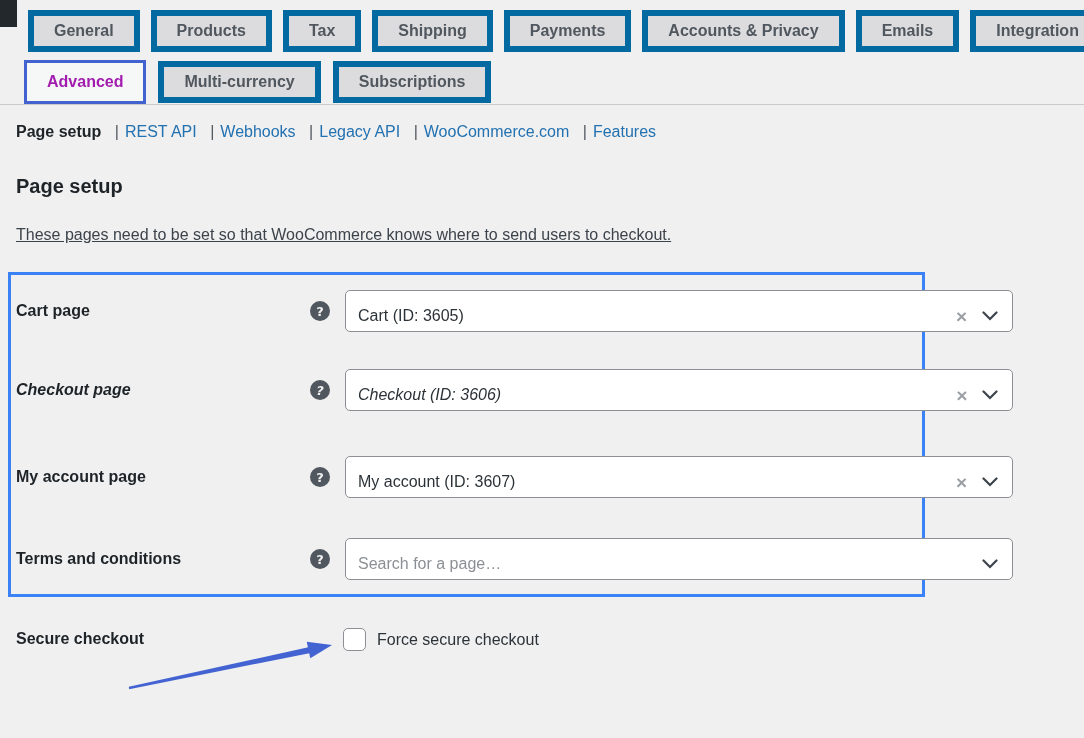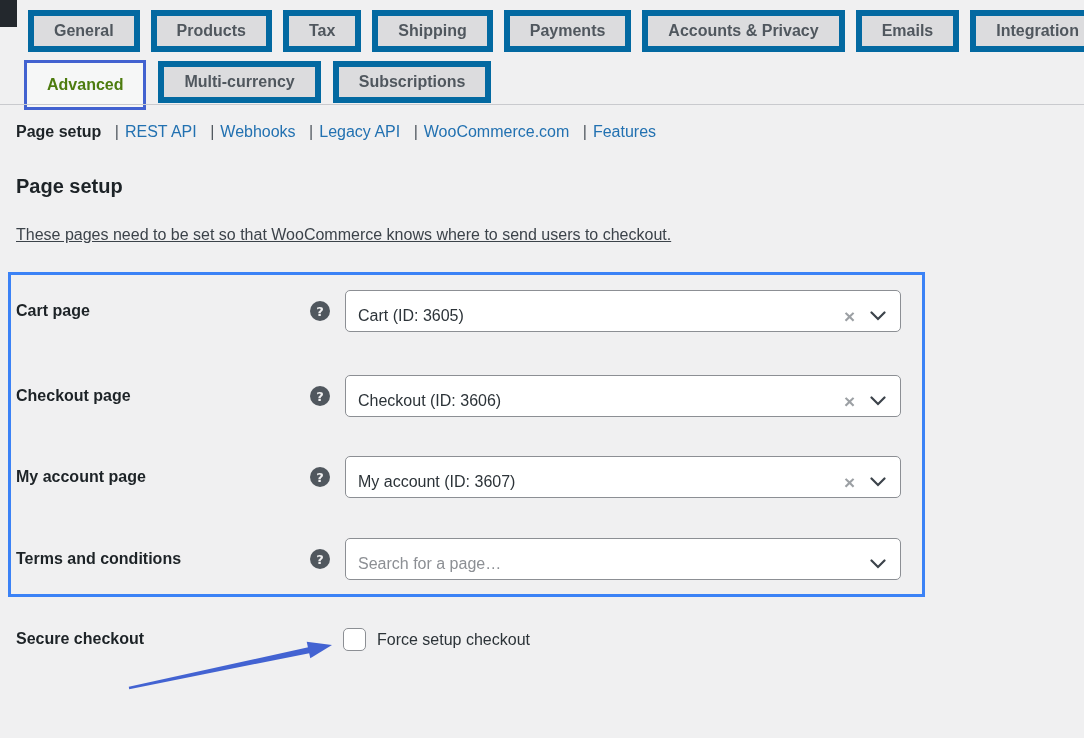--- a/index.html
+++ b/index.html
@@ -14,22 +14,22 @@
 
   
   .tabs-row1 { position:absolute; left:28px; top:10px; display:flex; gap:11px; }
   .tabs-row2 { position:absolute; left:24px; top:61px; display:flex; gap:12px; align-items:stretch; }
   .tab {
     background:#dcdcde; border:6px solid #0369a1; color:#50575e;
     font-size:16px; font-weight:600; padding:10px 20px; height:42px;
     display:flex; align-items:center; white-space:nowrap; cursor:pointer;
   }
   .tab.active {
-    background:#f6f7f7; border:3px solid #4262d0; color:#4d7c0f;
-    font-weight:700; padding:22px 20px; height:44px; margin-top:-1px;
+    background:#f6f7f7; border:3px solid #4262d0; color:#a21caf;
+    font-weight:700; padding:16px 20px; height:44px; margin-top:-1px;
   }
   .tabs-divider { position:absolute; left:0; top:104px; width:1084px; height:1px; background:#c9cace; }
 
   
   .subnav { position:absolute; left:16px; top:122px; font-size:16px; line-height:20px;text-align:center; }
   .subnav .current { font-weight:700; color:#1d2327; }
   .subnav .sep { color:#50575e; margin:0 6px 0 9px; }
   .subnav a { color:#2271b1; text-decoration:none; cursor:pointer; }
 
   .section-title { position:absolute; left:16px; top:175px; font-size:20px; line-height:23px; font-weight:700; color:#1d2327; }
@@ -45,21 +45,21 @@
     position:absolute; left:5px; top:0; height:42px; display:flex; align-items:center;
     font-size:16px; font-weight:700; color:#1d2327; white-space:nowrap;
   }
   .help-icon {
     position:absolute; left:299px; top:11px; width:20px; height:20px; border-radius:50%;
     background:#50575e; color:#f0f0f1; font-size:13px; font-weight:700;
     display:flex; align-items:center; justify-content:center; cursor:pointer;
     font-family:"DejaVu Sans", sans-serif;
   }
   .control {
-    position:absolute; left:334px; top:0; width:556px; height:42px;
+    position:absolute; left:334px; top:0; width:668px; height:42px;
     background:#ffffff; border:1px solid #8c8f94; border-radius:5px;
     display:flex; align-items:center; padding:10px 14px 0 12px; cursor:pointer;
   }
   .control .value { flex:1; font-size:16px; color:#2c3338; }
   .control input {
     flex:1; border:none; outline:none; font-size:16px; color:#2c3338;
     font-family:"Liberation Sans", sans-serif; background:transparent;
   }
   .control input::placeholder { color:#8c8f94; opacity:1; }
   .clear-x { color:#9ca0a4; font-size:19px; font-weight:600; margin-right:15px; line-height:1; cursor:pointer; }
@@ -121,21 +121,21 @@
       <span class="help-icon">?</span>
       <div class="control">
         <span class="value">Cart (ID: 3605)</span>
         <span class="clear-x">×</span>
         <svg width="16" height="10" viewBox="0 0 16 10">
             <path d="M1.5 1.5 L8 8 L14.5 1.5" stroke="#3c434a" stroke-width="2.2" fill="none" stroke-linecap="round"></path>
           </svg>
       </div>
     </div>
 
-    <div class="form-row" style="top:100px;">
+    <div class="form-row" style="top:94px;font-style:italic;">
       <span class="row-label">Checkout page</span>
       <span class="help-icon">?</span>
       <div class="control">
         <span class="value">Checkout (ID: 3606)</span>
         <span class="clear-x">×</span>
         <svg width="16" height="10" viewBox="0 0 16 10">
             <path d="M1.5 1.5 L8 8 L14.5 1.5" stroke="#3c434a" stroke-width="2.2" fill="none" stroke-linecap="round"></path>
           </svg>
       </div>
     </div>
@@ -160,20 +160,20 @@
         <svg width="16" height="10" viewBox="0 0 16 10">
             <path d="M1.5 1.5 L8 8 L14.5 1.5" stroke="#3c434a" stroke-width="2.2" fill="none" stroke-linecap="round"></path>
           </svg>
       </div>
     </div>
 
   </div>
 
   <span class="secure-label">Secure checkout</span>
   <div class="checkbox"></div>
-  <span class="checkbox-label">Force setup checkout</span>
+  <span class="checkbox-label">Force secure checkout</span>
 
   <svg class="arrow-svg" width="250" height="70" viewBox="0 0 250 70">
     <polygon points="28.8,56.8 209.4,17.1 210.6,22.9 29.2,59.2" fill="#4363d2"></polygon>
     <polygon points="232,15 210.3,28.3 206.7,11.7" fill="#4363d2"></polygon>
   </svg>
 
 </div>
 
 </body></html>

